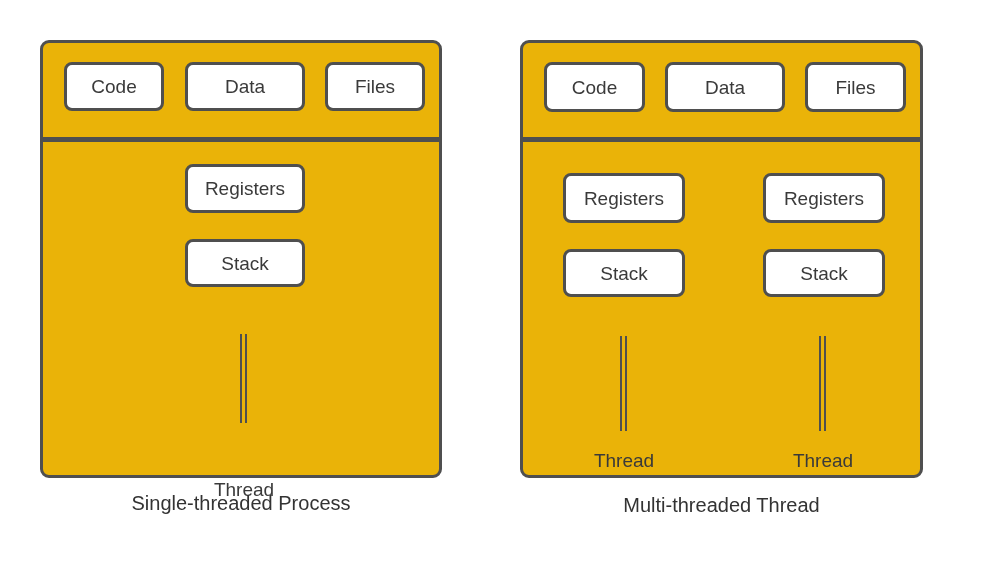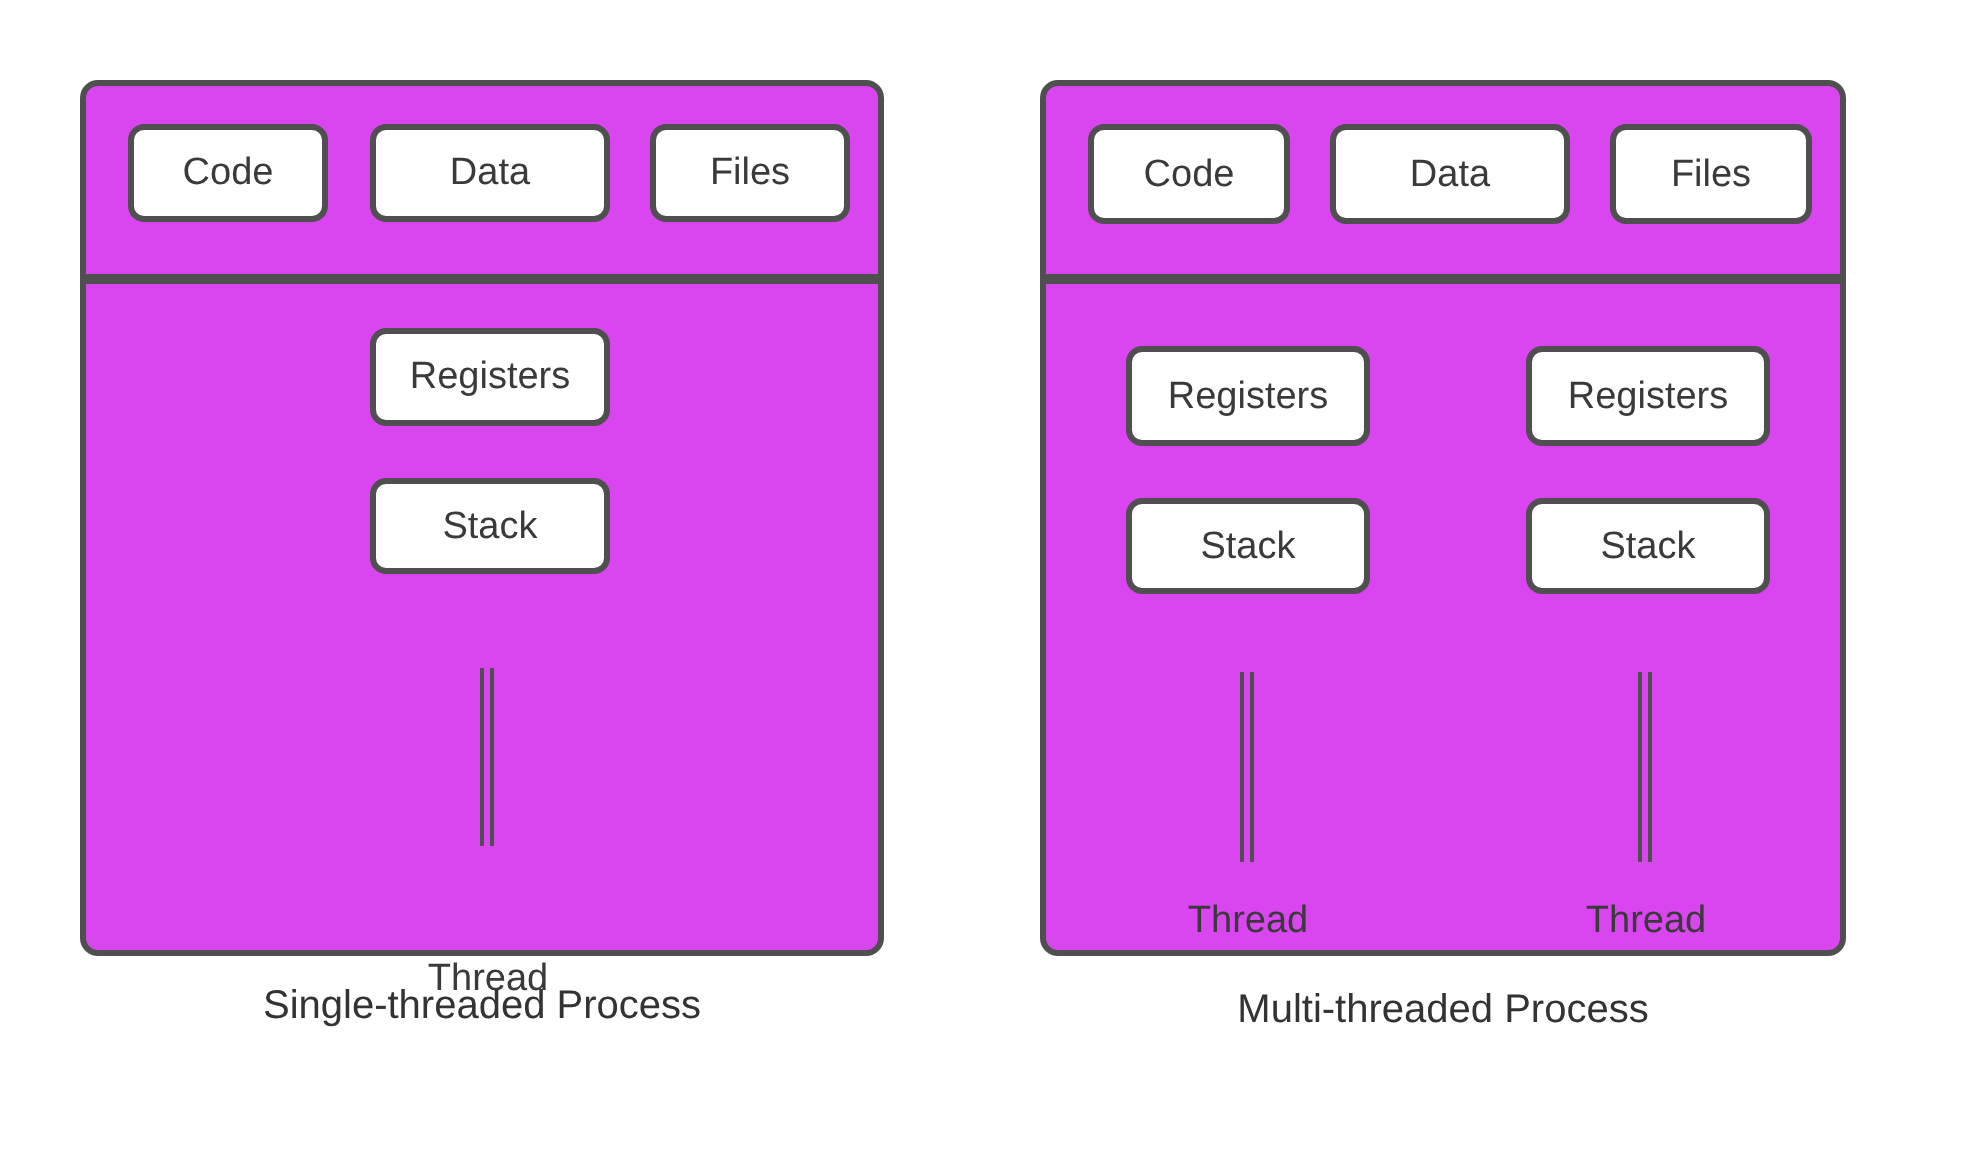--- a/index.html
+++ b/index.html
@@ -13,21 +13,21 @@
     position: relative;
     overflow: hidden;
     font-family: "Liberation Sans", sans-serif;
     color: var(--text, #3a3a3a);
   }
   .pbox {
     position: absolute;
     box-sizing: border-box;
     border: 3px solid var(--stroke, #4f4f4f);
     border-radius: 9px;
-    background: #d946ef;
+    background: #eab308;
   }
   .pbox-left  { left: 40px;  top: 40px; width: 402px; height: 438px; }
   .pbox-right { left: 520px; top: 40px; width: 403px; height: 438px; }
   .strip {
     position: absolute;
     left: 0; right: 0; top: 0;
     height: 94px;
     border-bottom: 5px solid var(--stroke, #4f4f4f);
   }
   .chip {
@@ -112,15 +112,15 @@
     <div class="chip r-reg-1">Registers</div>
     <div class="chip r-reg-2">Registers</div>
     <div class="chip r-stack-1">Stack</div>
     <div class="chip r-stack-2">Stack</div>
 
     <div class="thread-line r-threadline-1"></div>
     <div class="thread-line r-threadline-2"></div>
     <div class="thread-label r-threadlabel-1">Thread</div>
     <div class="thread-label r-threadlabel-2">Thread</div>
   </div>
-  <div class="caption caption-right">Multi-threaded Process</div>
+  <div class="caption caption-right">Multi-threaded Thread</div>
 
 </div>
 
 </body></html>

